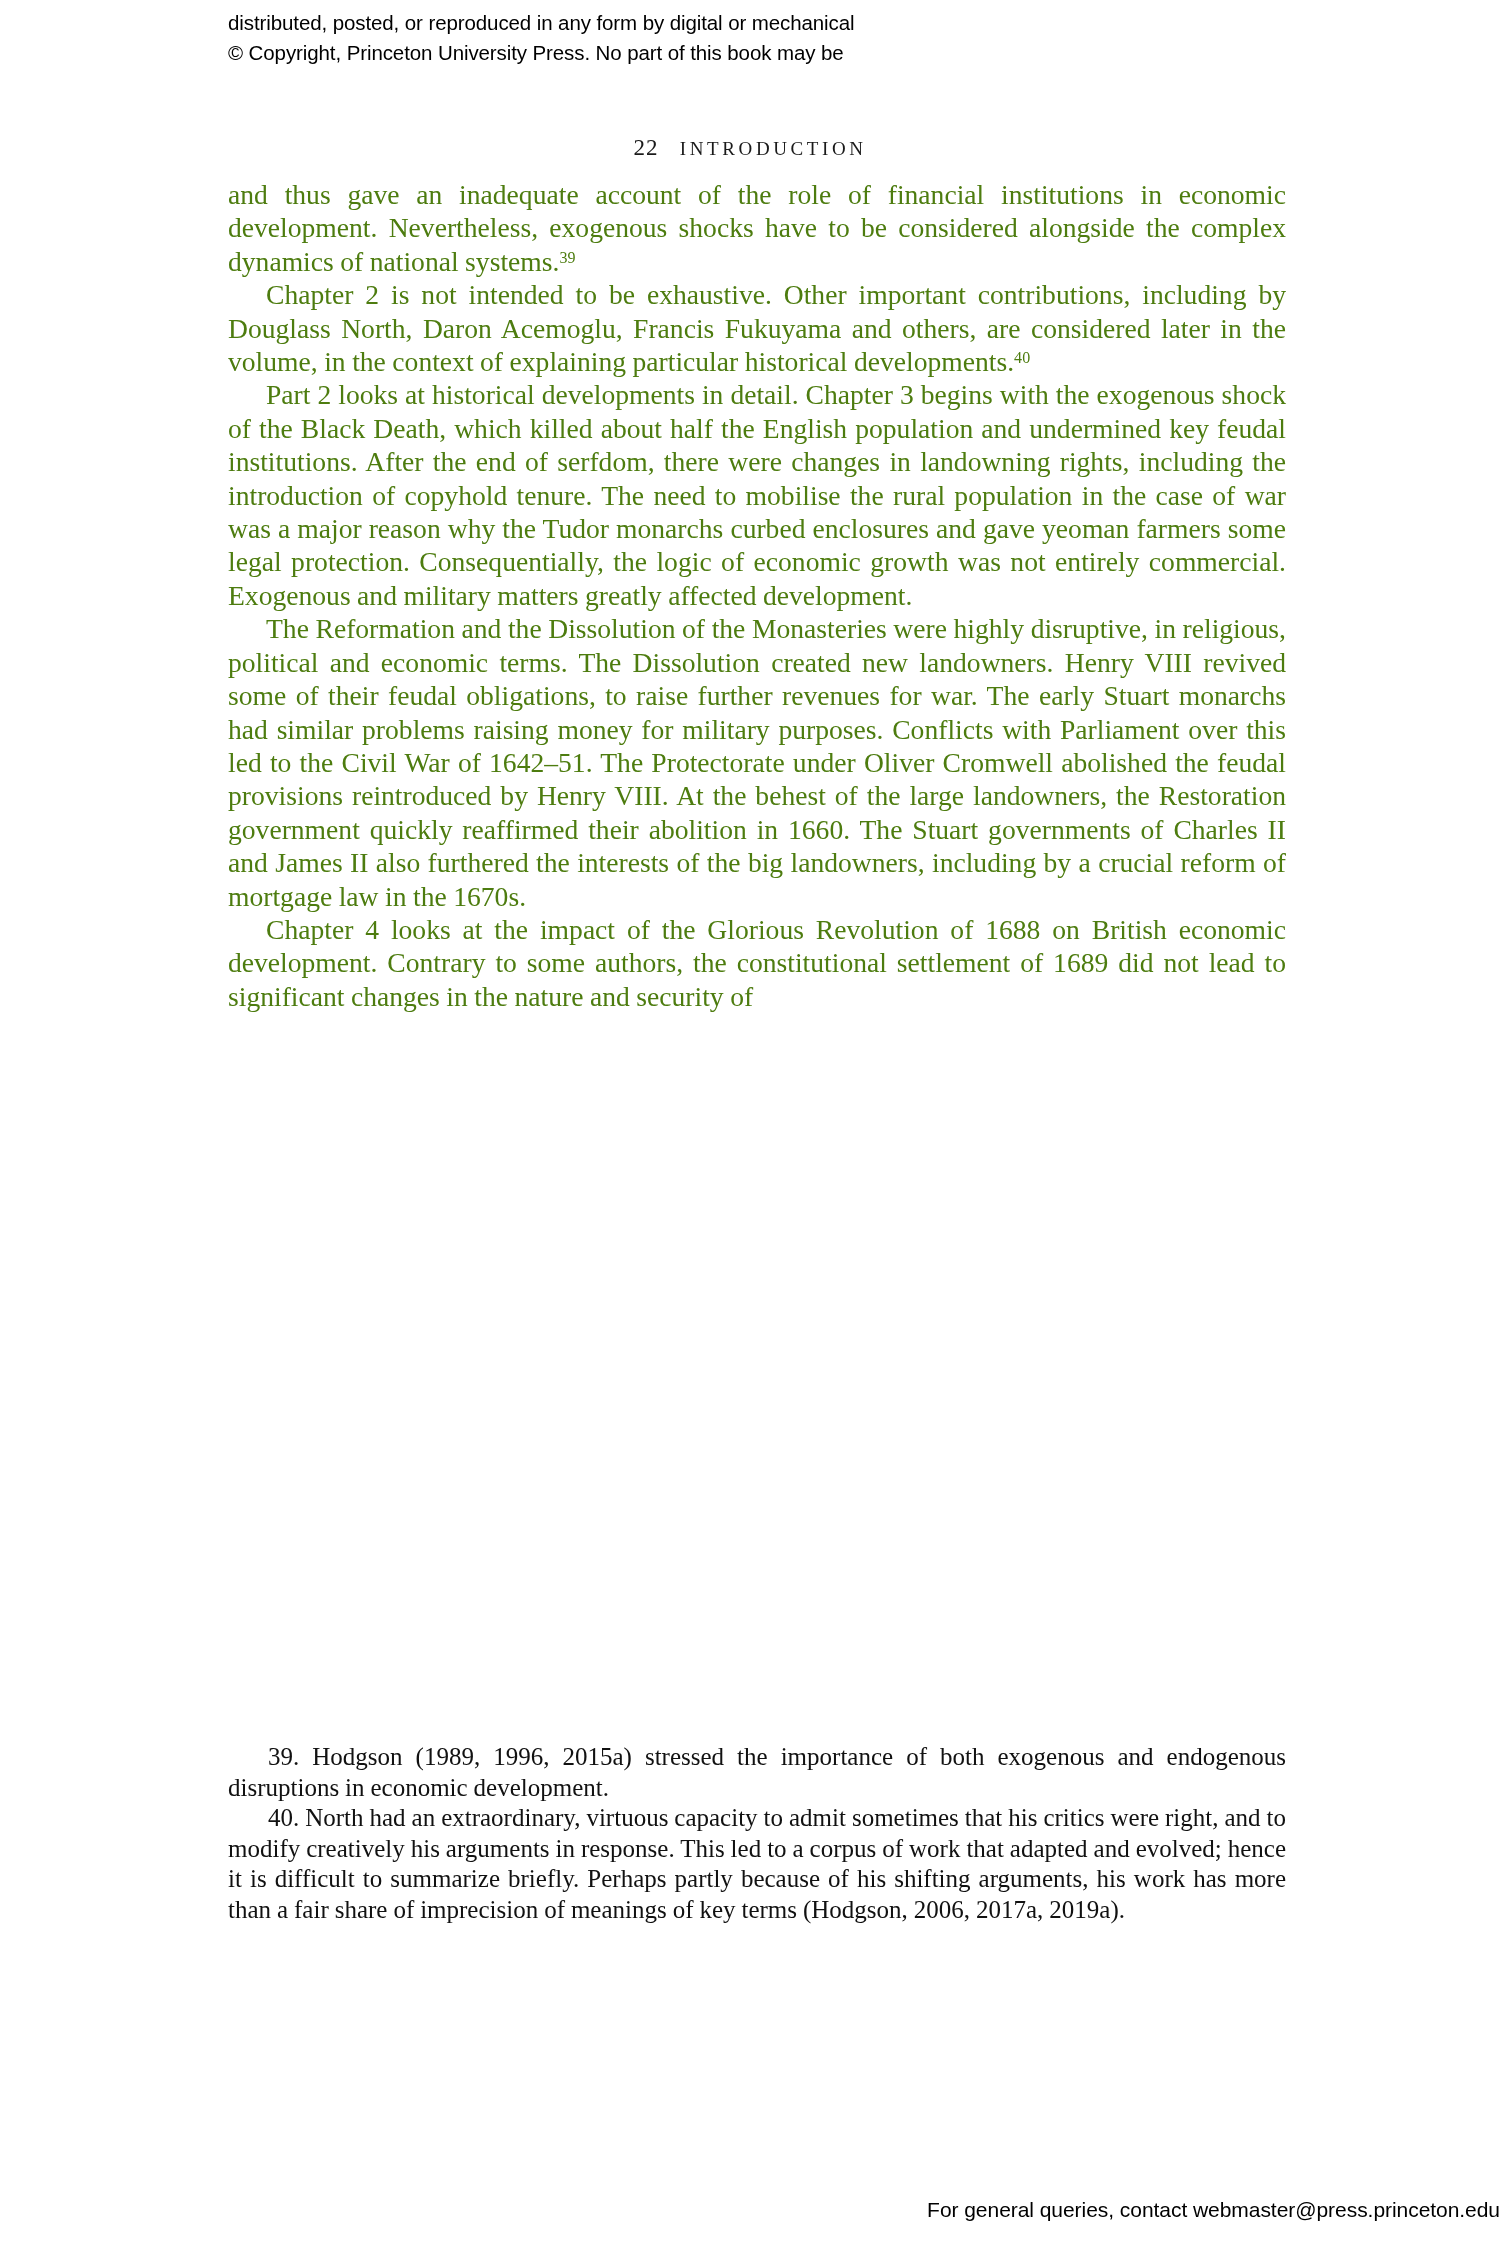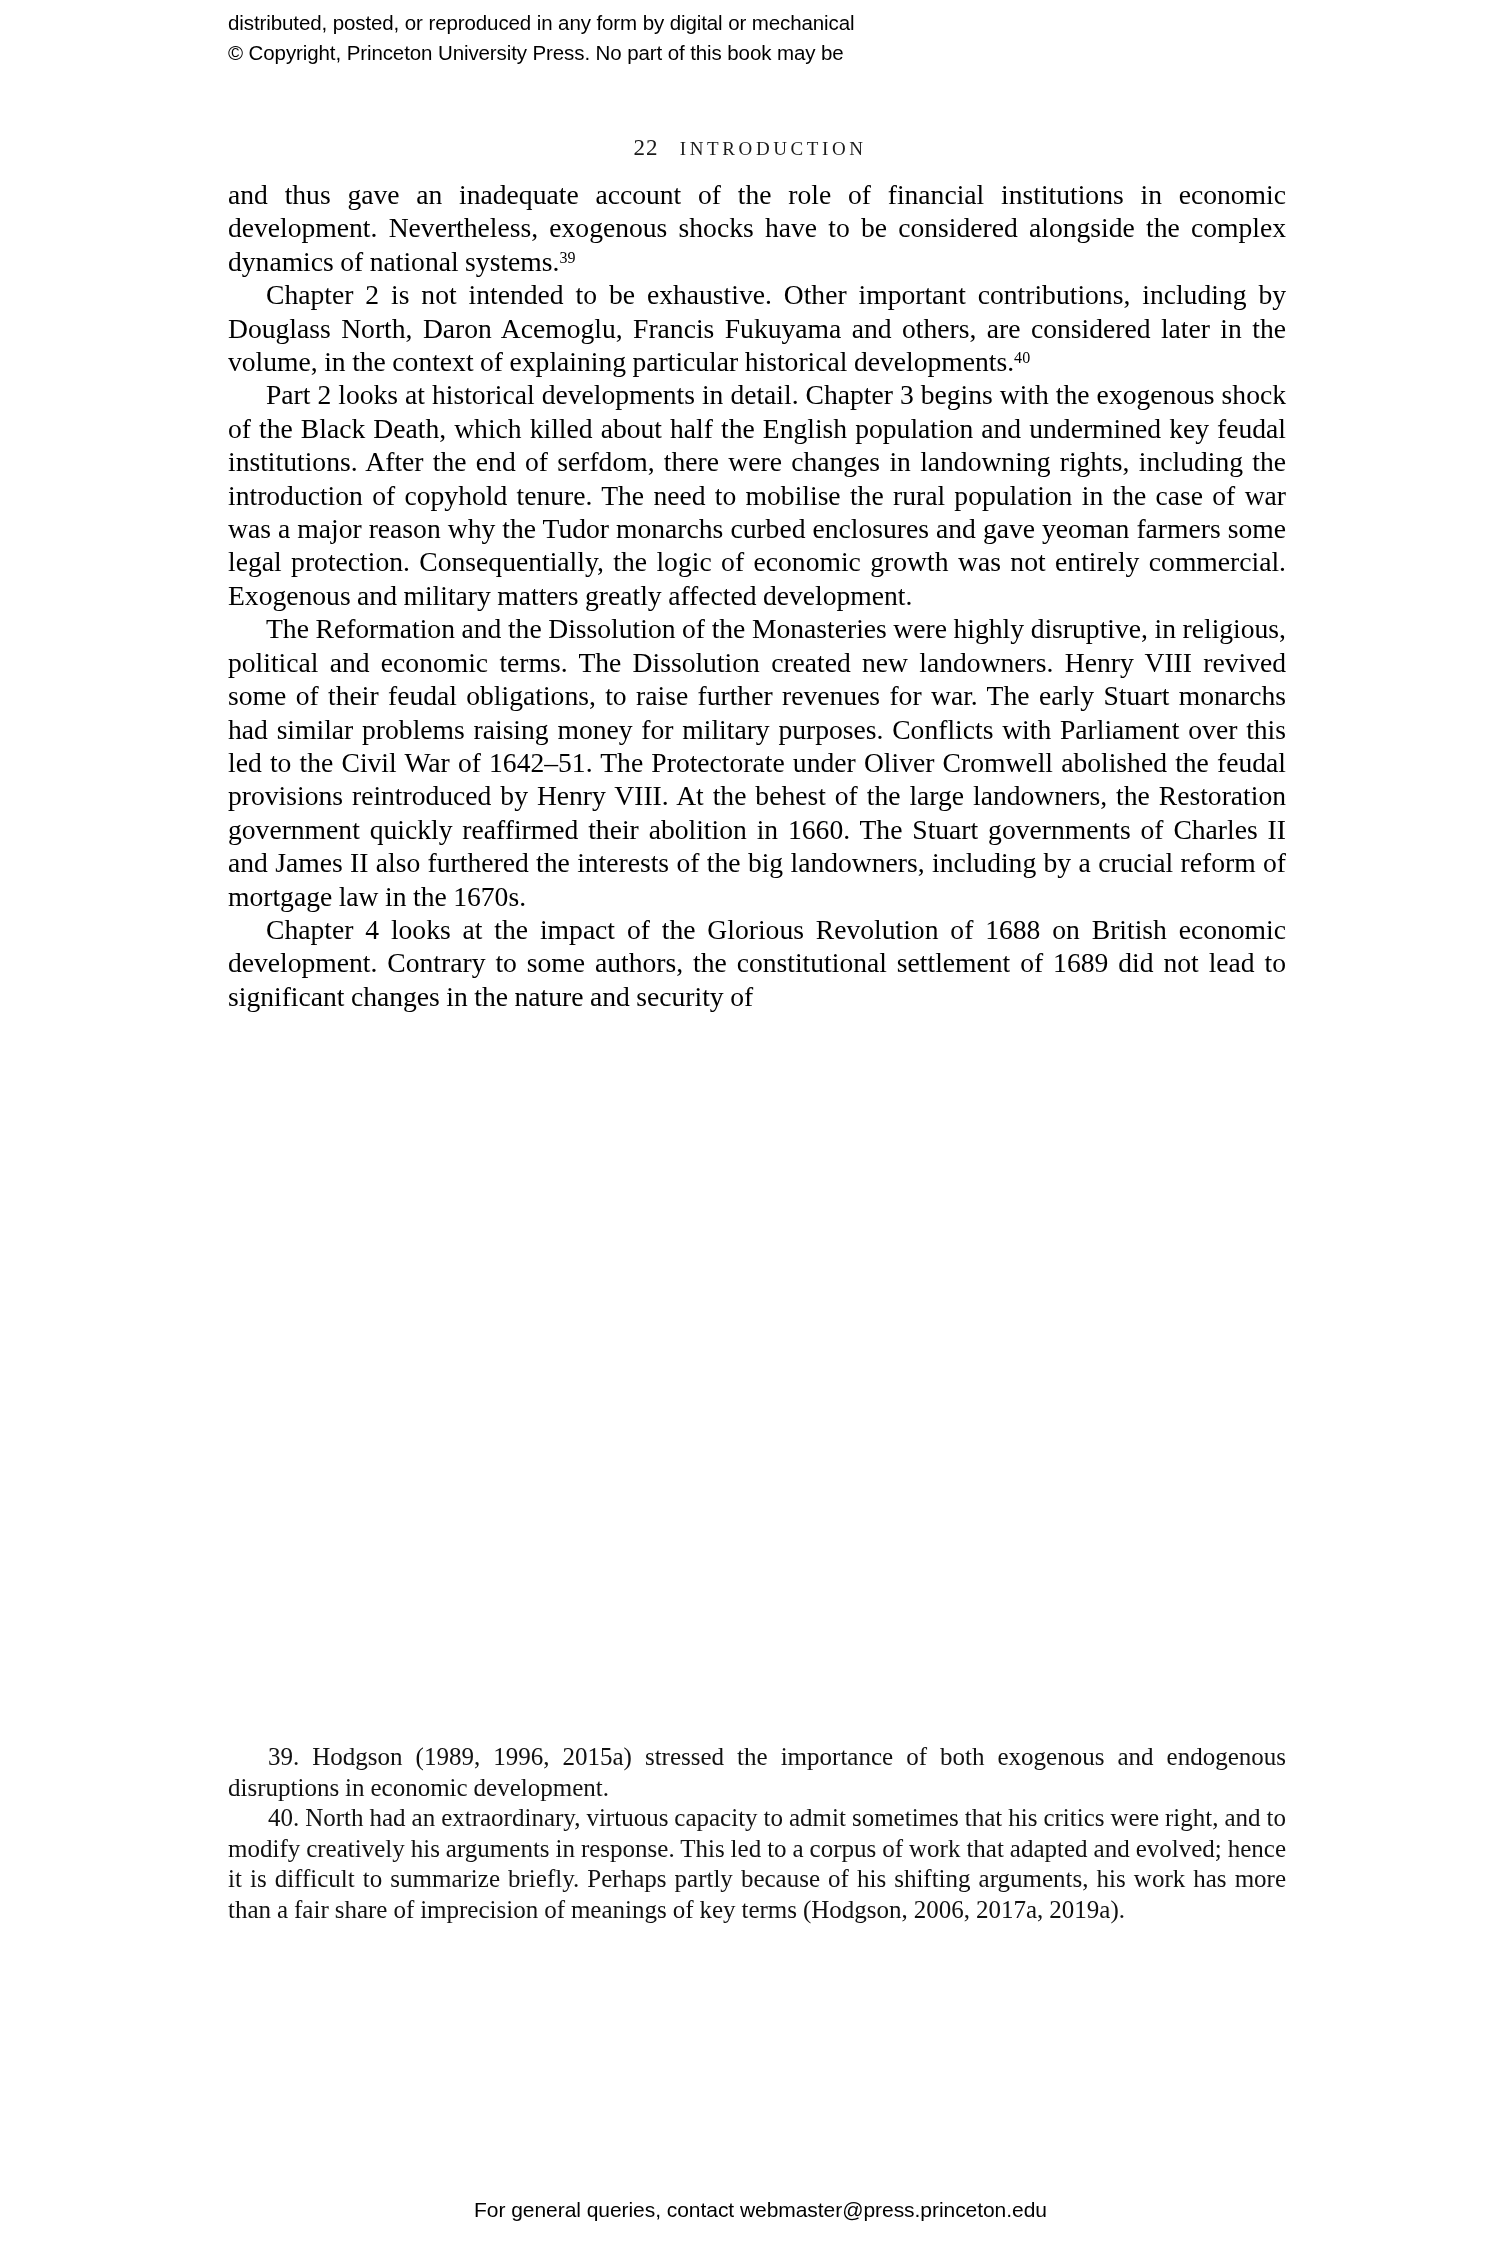--- a/index.html
+++ b/index.html
@@ -67,21 +67,21 @@
     position: absolute;
     left: 228px;
     top: 178px;
     width: 1058px;
     font-size: 27.6px;
     line-height: 33.4px;
     text-align: justify;
     text-justify: inter-word;
     hyphens: manual;
     word-spacing: -0.4px;
-    color: #000000;
+    color: #4d7c0f;
   }
   .body-text p {
     margin: 0;
     text-indent: 0;
   }
   .body-text p.indent {
     text-indent: 38px;
   }
   sup.fn-ref {
     font-size: 0.58em;
@@ -106,21 +106,21 @@
     margin: 0;
     text-indent: 40px;
   }
 
   
   .page-footer {
     position: absolute;
     left: 0;
     right: 0;
     top: 2196px;
-    text-align: center;
+    text-align: right;
     font-family: "Liberation Sans", "DejaVu Sans", sans-serif;
     font-size: 21px;
     line-height: 28px;
     color: #000000;
     letter-spacing: -0.05px;
     padding-left: 21px;
   }
 </style>
 </head>
 <body>

